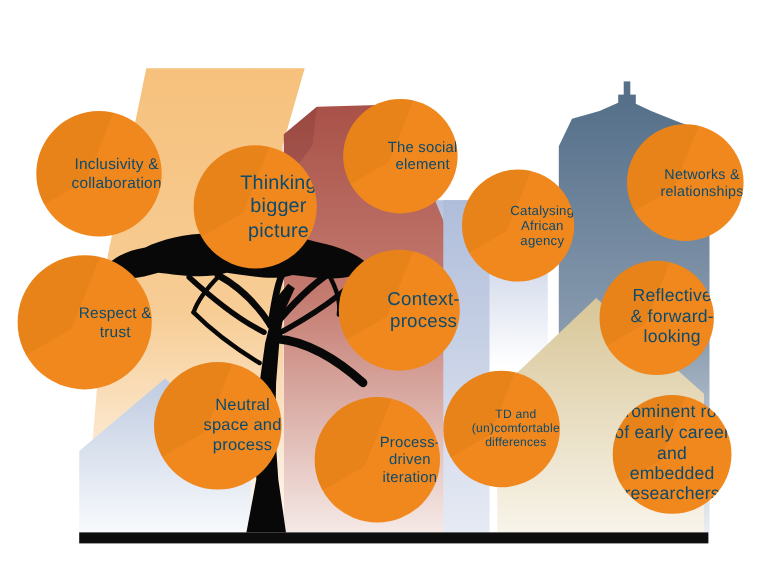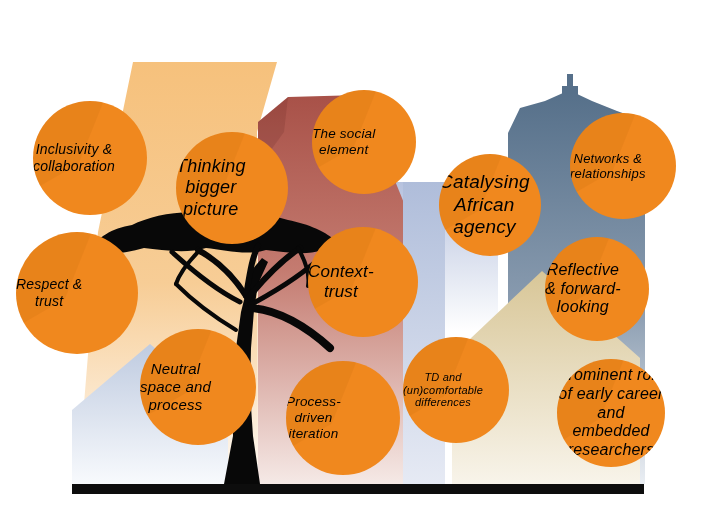--- a/index.html
+++ b/index.html
@@ -4,38 +4,38 @@
 <style>
   html,body{margin:0;padding:0;background:#ffffff;}
   .stage{
     position:relative;width:704px;height:528px;background:#ffffff;overflow:hidden;
     font-family:"Liberation Sans","DejaVu Sans",sans-serif;
   }
   svg.scene{position:absolute;left:0;top:0;}
   .bubble{
     position:absolute;border-radius:50%;
     background:#F0881E;
-    display:flex;align-items:center;justify-content:flex-start;
-    text-align:center;color:#000000;overflow:hidden;font-style:italic;
+    display:flex;align-items:center;justify-content:flex-end;
+    text-align:center;color:#0c4a6e;overflow:hidden;
   }
   .bubble::after{
     content:"";position:absolute;inset:0;
     background:rgba(168,84,0,0.10);
     clip-path:polygon(0 0,62% 0,40% 55%,0 78%);
     pointer-events:none;
   }
   .bubble span{
     position:relative;z-index:1;white-space:pre-line;
     line-height:1.18;letter-spacing:.2px;font-weight:500;
   }
   
   .b1 {left:33px; top:101px;width:114px;height:114px;font-size:14px;}
   .b2 {left:176px;top:132px;width:112px;height:112px;font-size:18px;}
   .b3 {left:312px;top:90px; width:104px;height:104px;font-size:13.5px;}
-  .b4 {left:439px;top:154px;width:102px;height:102px;font-size:19px;}
+  .b4 {left:420px;top:154px;width:102px;height:102px;font-size:12px;}
   .b5 {left:570px;top:113px;width:106px;height:106px;font-size:13px;}
   .b6 {left:16px; top:232px;width:122px;height:122px;font-size:14px;}
   .b7 {left:308px;top:227px;width:110px;height:110px;font-size:17px;}
   .b8 {left:545px;top:237px;width:104px;height:104px;font-size:16px;}
   .b9 {left:140px;top:329px;width:116px;height:116px;font-size:15px;}
   .b10{left:286px;top:361px;width:114px;height:114px;font-size:13.5px;}
   .b11{left:403px;top:337px;width:106px;height:106px;font-size:11px;}
   .b12{left:557px;top:359px;width:108px;height:108px;font-size:16px;}
 </style>
 </head>
@@ -145,21 +145,21 @@
   <div class="bubble b5">
     <span>Networks &amp;
 relationships</span>
   </div>
   <div class="bubble b6">
     <span>Respect &amp;
 trust</span>
   </div>
   <div class="bubble b7">
     <span>Context-
-trust</span>
+process</span>
   </div>
   <div class="bubble b8">
     <span>Reflective
 &amp; forward-
 looking</span>
   </div>
   <div class="bubble b9">
     <span>Neutral
 space and
 process</span>

